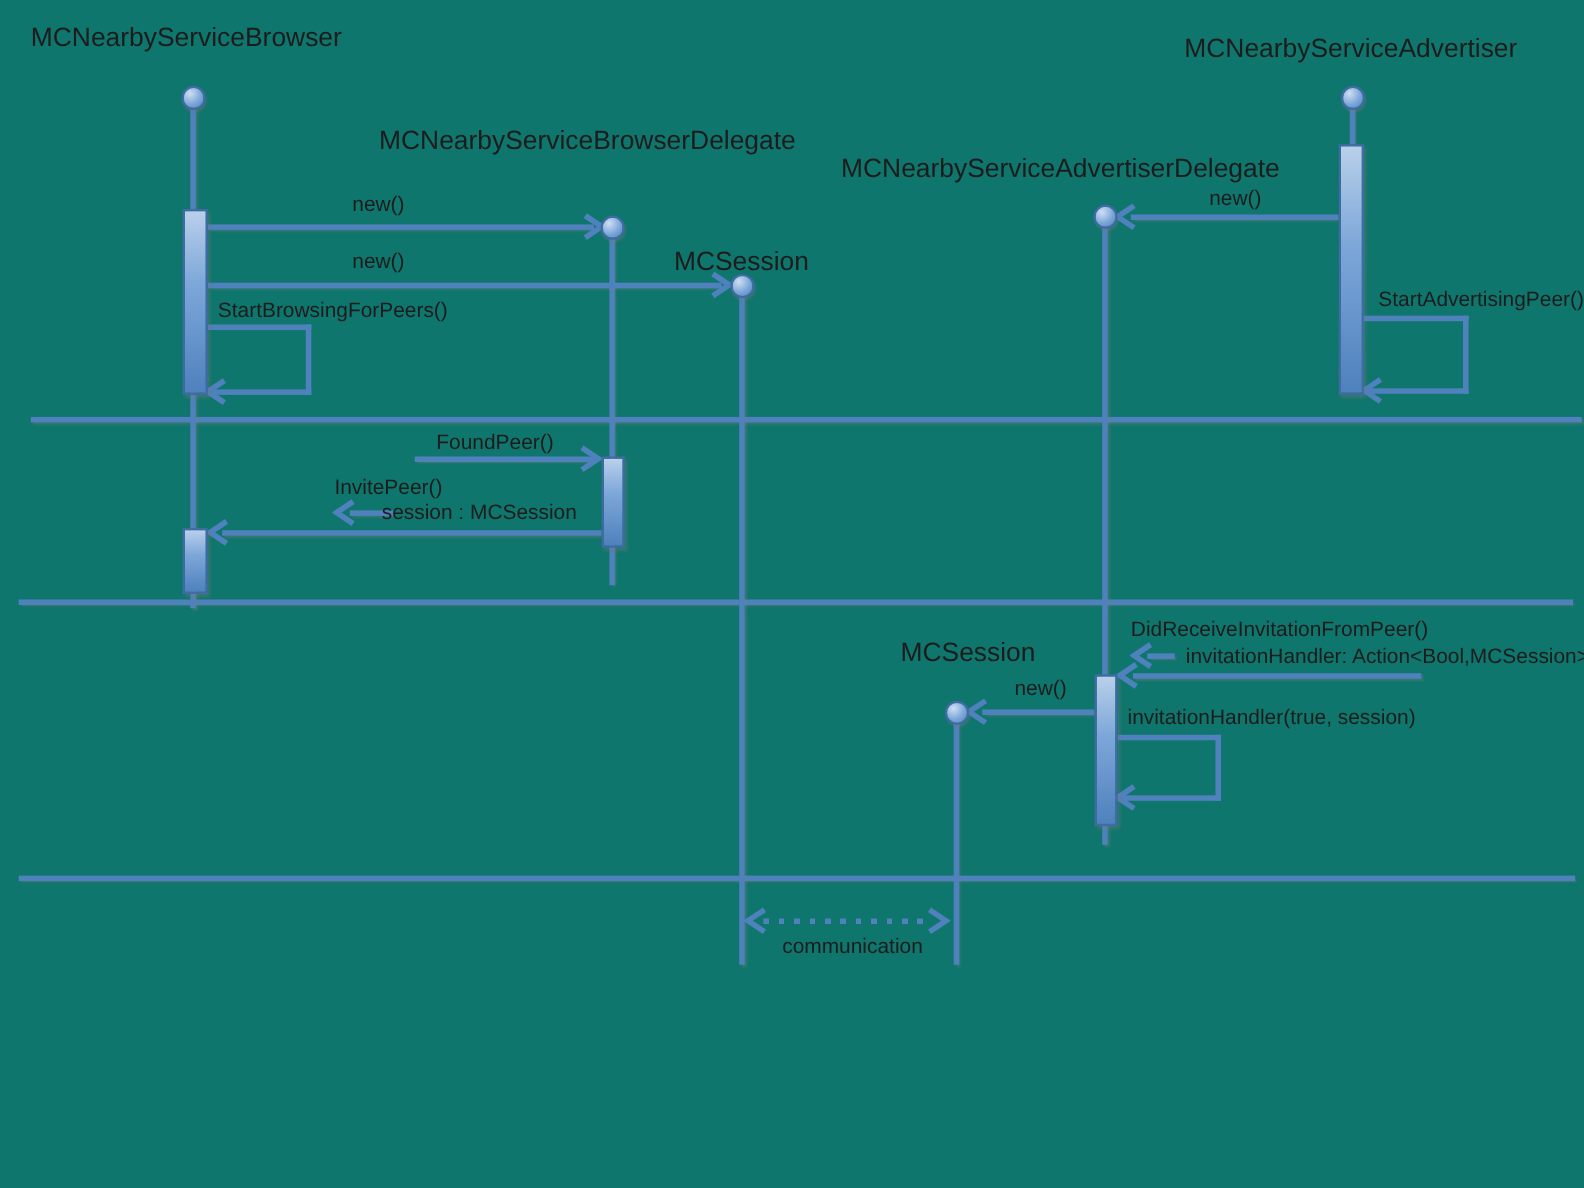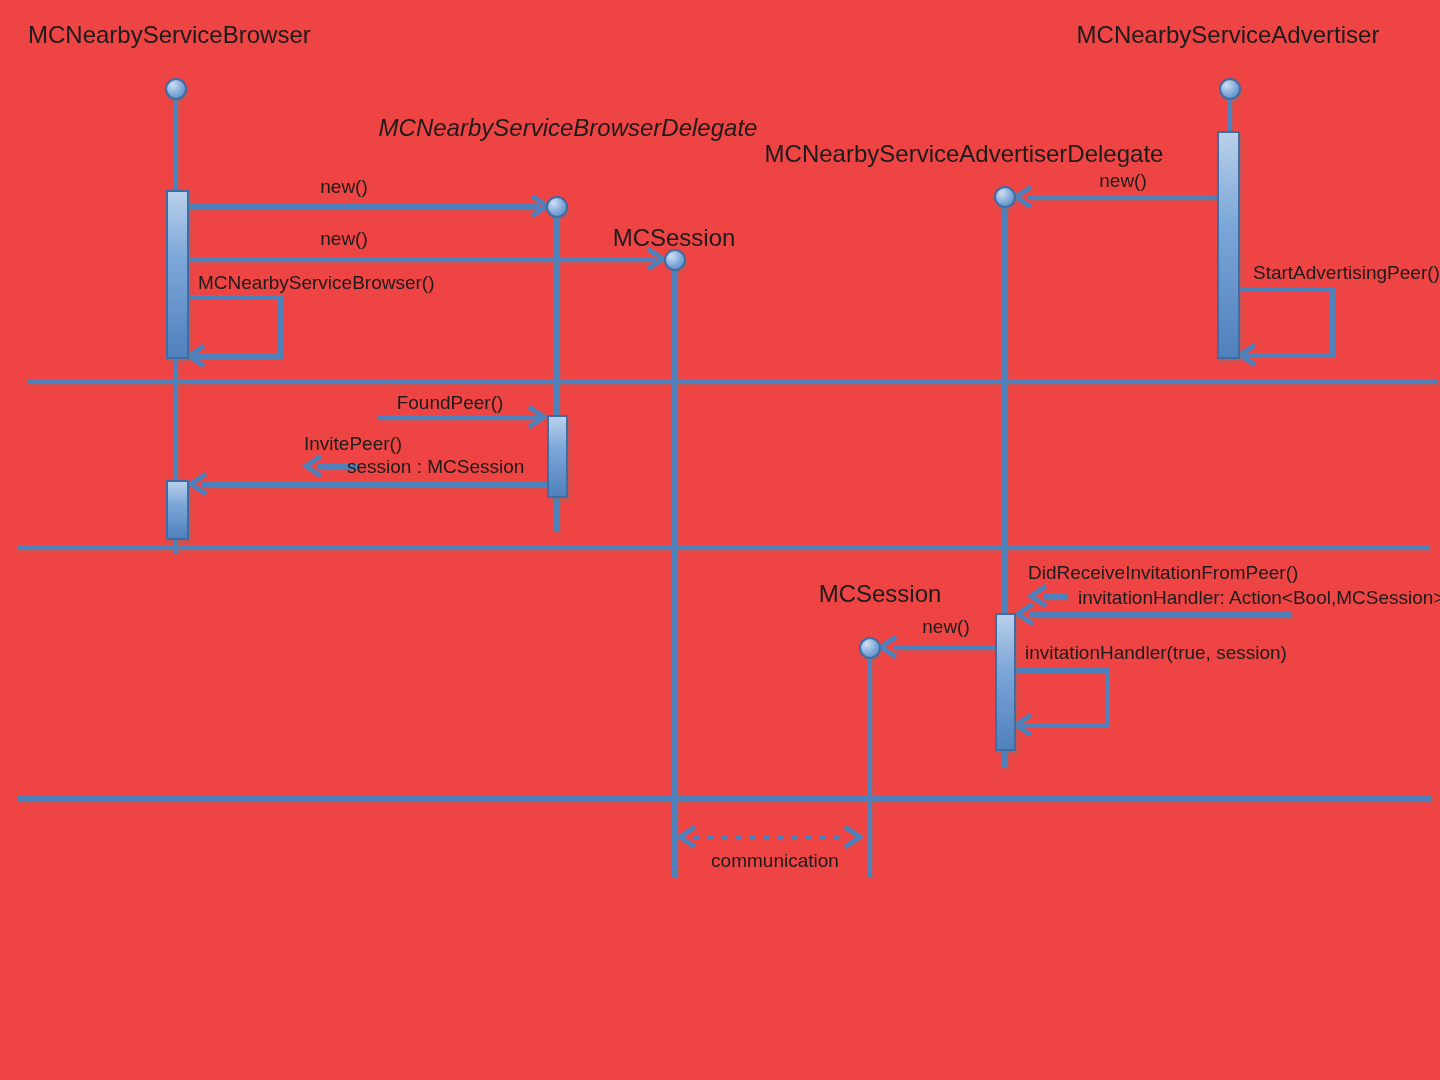--- a/index.html
+++ b/index.html
@@ -1,17 +1,17 @@
 <!DOCTYPE html>
 <html><head>
 <meta charset="utf-8">
 <style>
   html,body { margin:0; padding:0; background:#ffffff; }
   #canvas {
-    position:relative; width:1440px; height:1080px; background:#ef4444;
+    position:relative; width:1440px; height:1080px; background:#0f766e;
     font-family:"Liberation Sans", sans-serif; color:#1c1c1c; overflow:hidden;
   }
   .vline{ position:absolute; width:5px;  background:#4f81bd; box-shadow:2px 2px 2px rgba(125,125,125,.35); }
   .hline{ position:absolute; height:5px; background:#4f81bd; box-shadow:2px 2px 2px rgba(125,125,125,.35); }
   .bar  {
     position:absolute; box-sizing:border-box;
     background:linear-gradient(to bottom,#b9d0ea 0%,#7da7d9 40%,#4f81bd 100%);
     border:2px solid #3e6ca3; box-shadow:2px 3px 3px rgba(120,120,120,.4);
   }
   .circle{
@@ -112,29 +112,29 @@
   <div class="bar" style="left:995px;  top:613px; width:21px; height:138px;"></div>
 
   <div class="circle" style="left:165px;  top:78px;"></div>
   <div class="circle" style="left:546px;  top:196px;"></div>
   <div class="circle" style="left:664px;  top:249px;"></div>
   <div class="circle" style="left:1219px; top:78px;"></div>
   <div class="circle" style="left:994px;  top:186px;"></div>
   <div class="circle" style="left:859px;  top:637px;"></div>
 
   <div class="lbl title" style="left:28px;   top:21px;">MCNearbyServiceBrowser</div>
-  <div class="lbl title center" style="left:1228px; top:21px;">MCNearbyServiceAdvertiser</div>
-  <div class="lbl title center" style="left:568px;  top:114px;font-style:italic;">MCNearbyServiceBrowserDelegate</div>
+  <div class="lbl title center" style="left:1228px; top:31px;">MCNearbyServiceAdvertiser</div>
+  <div class="lbl title center" style="left:534px;  top:114px;">MCNearbyServiceBrowserDelegate</div>
   <div class="lbl title center" style="left:964px;  top:140px;">MCNearbyServiceAdvertiserDelegate</div>
   <div class="lbl title center" style="left:674px;  top:224px;">MCSession</div>
   <div class="lbl title center" style="left:880px;  top:580px;">MCSession</div>
 
   <div class="lbl center" style="left:344px;  top:176px;">new()</div>
   <div class="lbl center" style="left:344px;  top:228px;">new()</div>
-  <div class="lbl" style="left:198px;  top:272px;">MCNearbyServiceBrowser()</div>
+  <div class="lbl" style="left:198px;  top:272px;">StartBrowsingForPeers()</div>
   <div class="lbl center" style="left:450px;  top:392px;">FoundPeer()</div>
   <div class="lbl" style="left:304px;  top:433px;">InvitePeer()</div>
   <div class="lbl" style="left:347px;  top:456px;">session : MCSession</div>
   <div class="lbl center" style="left:1123px; top:170px;">new()</div>
   <div class="lbl" style="left:1253px; top:262px;">StartAdvertisingPeer()</div>
   <div class="lbl" style="left:1028px; top:562px;">DidReceiveInvitationFromPeer()</div>
   <div class="lbl" style="left:1078px; top:587px;">invitationHandler: Action&lt;Bool,MCSession&gt;</div>
   <div class="lbl center" style="left:946px;  top:616px;">new()</div>
   <div class="lbl" style="left:1025px; top:642px;">invitationHandler(true, session)</div>
   <div class="lbl center" style="left:775px;  top:850px;">communication</div>

